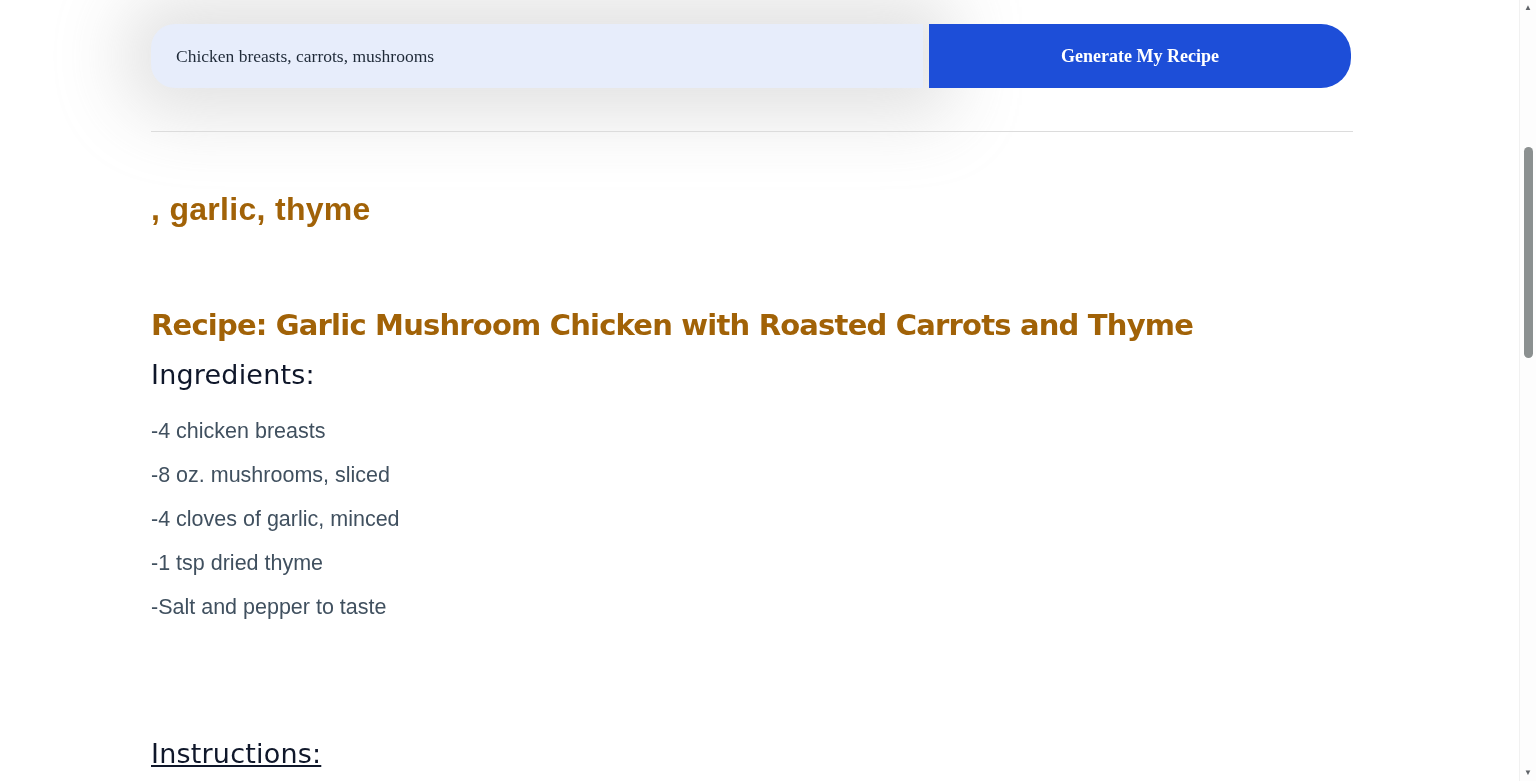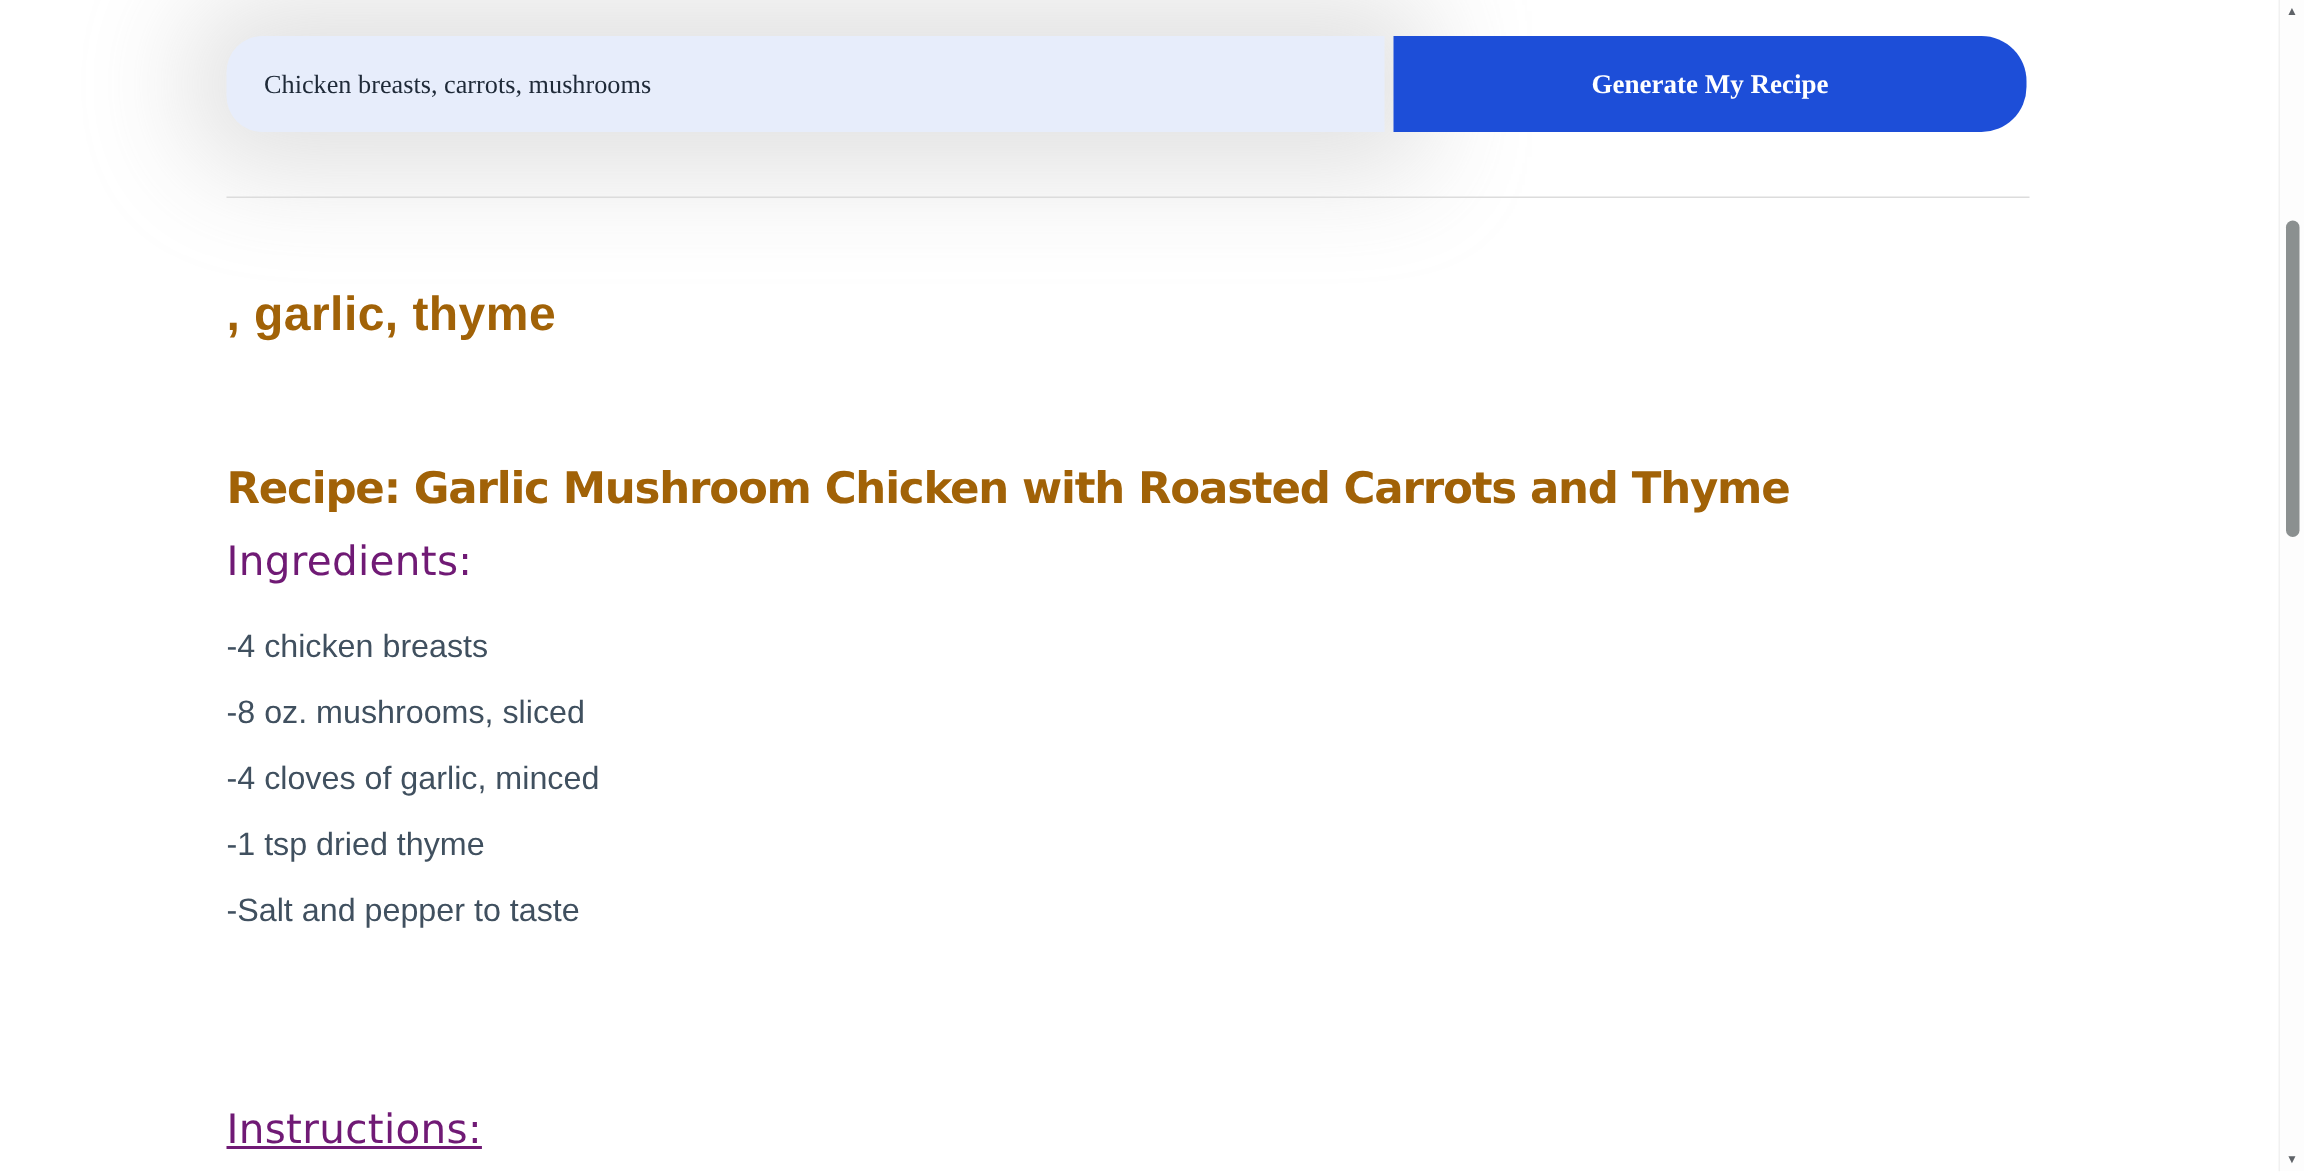--- a/index.html
+++ b/index.html
@@ -68,21 +68,21 @@
     color: #a16207;
     white-space: nowrap;
     margin-top: 14px;
   }
   .section-heading {
     position: absolute; left: 151px;
     font-family: "DejaVu Sans", sans-serif;
     font-weight: 400;
     font-size: 27px;
     letter-spacing: 0.2px;
-    color: #701a75;
+    color: #0f172a;
   }
   .ingredients-heading { top: 359px; }
   .instructions-heading { top: 738px; text-decoration: underline; }
 
   
   .ingredient-list {
     position: absolute; left: 151px; top: 410px;
     margin: 0; padding: 0; list-style: none;
     font-family: Liberation Sans, sans-serif;
     font-size: 21.5px;

